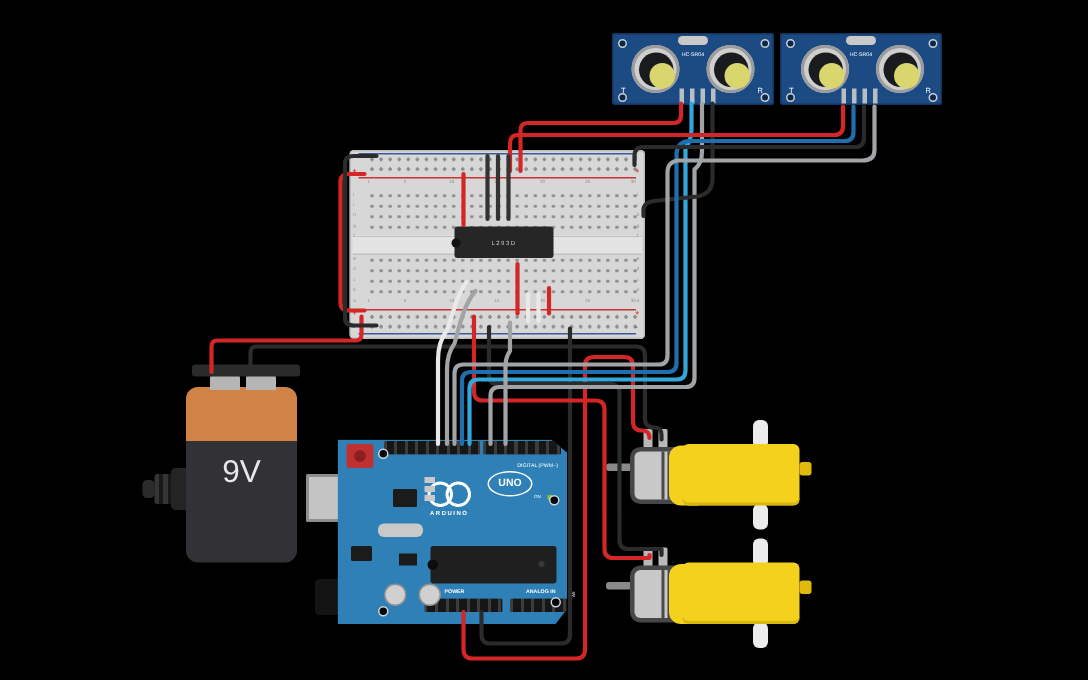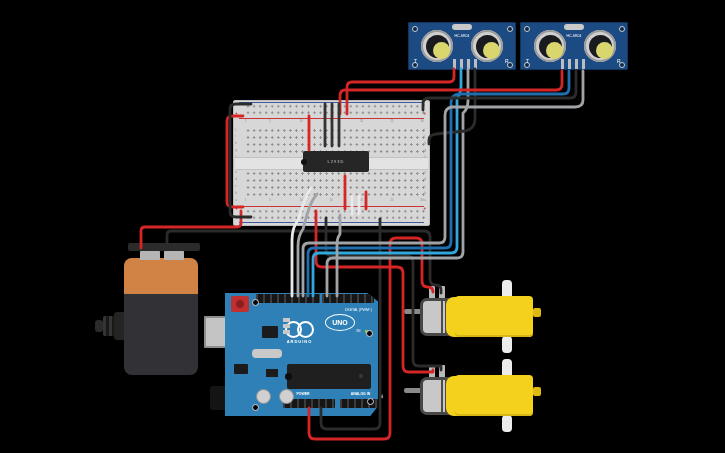--- a/index.html
+++ b/index.html
@@ -153,20 +153,21 @@
 
   <div class="batt">
     <div class="abs" style="left:3px;top:77px;width:8px;height:12px;background:#2b2b2b;border-radius:3px;"></div>
     <div class="abs" style="left:11px;top:73px;width:12px;height:20px;border-radius:2px;background:repeating-linear-gradient(90deg,#353535 0 3px,#191919 3px 6px);"></div>
     <div class="abs" style="left:22px;top:69px;width:14px;height:28px;background:#242424;border-radius:3px;"></div>
     <div class="abs" style="left:32px;top:15px;width:74px;height:117px;background:#323236;border-radius:8px;"></div>
     <div class="abs" style="left:32px;top:15px;width:74px;height:36px;background:#d08344;border-radius:8px 8px 0 0;"></div>
     <div class="abs" style="left:48px;top:7px;width:20px;height:10px;background:#b5b5b5;border-radius:2px 2px 0 0;"></div>
     <div class="abs" style="left:72px;top:7px;width:20px;height:10px;background:#b5b5b5;border-radius:2px 2px 0 0;"></div>
     <div class="abs" style="left:36px;top:0;width:72px;height:8px;background:#2b2b2b;border-radius:2px;"></div>
+    <div class="abs" style="left:32px;top:60px;width:74px;text-align:center;font-size:21px;color:#e8e8e8;">9V</div>
   </div>
 
   <div class="arduino">
     <div class="abs" style="left:-21px;top:23px;width:48px;height:32px;background:#c4c4c4;border:2px solid #8e8e8e;box-sizing:border-box;border-radius:1px;"></div>
     <div class="abs" style="left:-15px;top:93px;width:42px;height:24px;background:#141414;border-radius:3px;"></div>
     <div class="pcb">
       <div class="hdr" style="left:31px;top:1px;width:64px;"></div>
       <div class="hdr" style="left:97px;top:1px;width:52px;"></div>
       <div class="hdr" style="left:58px;top:106px;width:52px;"></div>
       <div class="hdr" style="left:115px;top:106px;width:45px;"></div>

